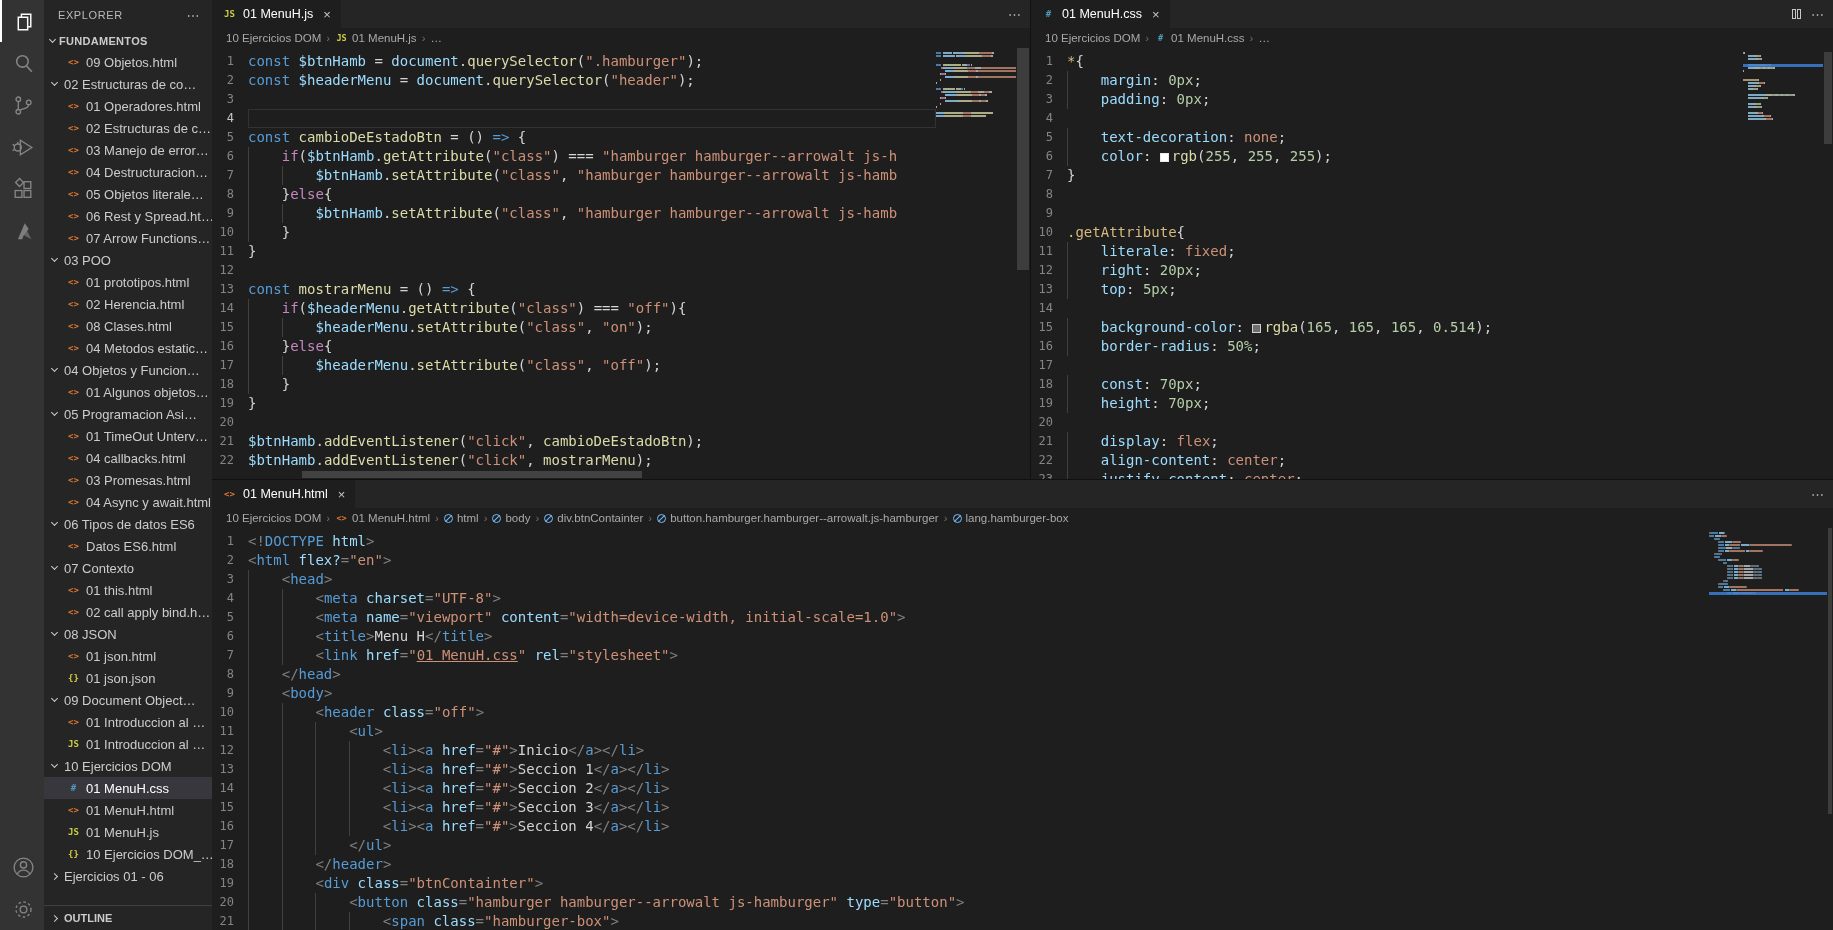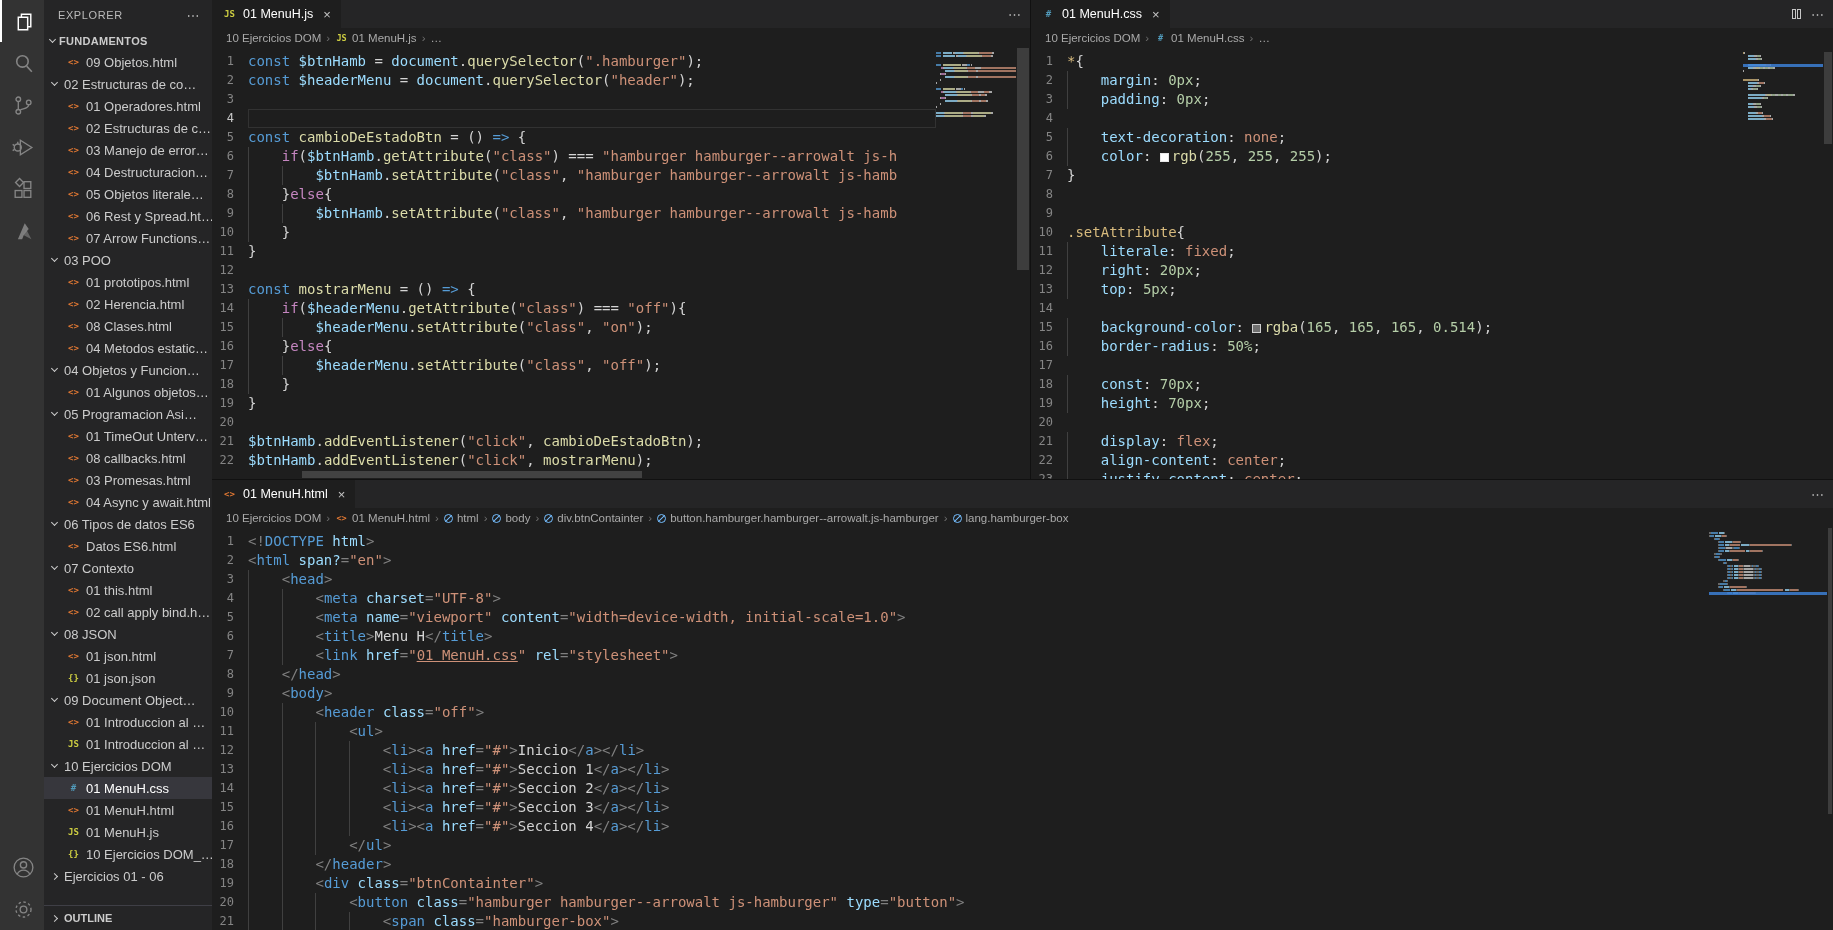--- a/index.html
+++ b/index.html
@@ -234,21 +234,21 @@
         <div class="tree-row folder">
           <span class="chev"></span>
           <span class="tree-label">05 Programacion Asi…</span>
         </div>
         <div class="tree-row file">
           <span class="file-ic" style="color: rgb(227, 121, 51);">&lt;&gt;</span>
           <span class="tree-label">01 TimeOut Unterv…</span>
         </div>
         <div class="tree-row file">
           <span class="file-ic" style="color: rgb(227, 121, 51);">&lt;&gt;</span>
-          <span class="tree-label">08 callbacks.html</span>
+          <span class="tree-label">04 callbacks.html</span>
         </div>
         <div class="tree-row file">
           <span class="file-ic" style="color: rgb(227, 121, 51);">&lt;&gt;</span>
           <span class="tree-label">03 Promesas.html</span>
         </div>
         <div class="tree-row file">
           <span class="file-ic" style="color: rgb(227, 121, 51);">&lt;&gt;</span>
           <span class="tree-label">04 Async y await.html</span>
         </div>
         <div class="tree-row folder">
@@ -668,21 +668,21 @@
           <div class="code-line">
             <span class="line-num">8</span>
             <span class="line-text"></span>
           </div>
           <div class="code-line">
             <span class="line-num">9</span>
             <span class="line-text"></span>
           </div>
           <div class="code-line">
             <span class="line-num">10</span>
-            <span class="line-text"><span style="color: rgb(215, 186, 125);">.setAttribute</span><span style="color: rgb(212, 212, 212);">{</span></span>
+            <span class="line-text"><span style="color: rgb(215, 186, 125);">.getAttribute</span><span style="color: rgb(212, 212, 212);">{</span></span>
           </div>
           <div class="code-line">
             <span class="line-num">11</span>
             <span class="line-text"><span class="indent-guide" style="left: 0px;"></span><span style="color: rgb(212, 212, 212);">    </span><span style="color: rgb(156, 220, 254);">literale</span><span style="color: rgb(212, 212, 212);">: </span><span style="color: rgb(206, 145, 120);">fixed</span><span style="color: rgb(212, 212, 212);">;</span></span>
           </div>
           <div class="code-line">
             <span class="line-num">12</span>
             <span class="line-text"><span class="indent-guide" style="left: 0px;"></span><span style="color: rgb(212, 212, 212);">    </span><span style="color: rgb(156, 220, 254);">right</span><span style="color: rgb(212, 212, 212);">: </span><span style="color: rgb(181, 206, 168);">20px</span><span style="color: rgb(212, 212, 212);">;</span></span>
           </div>
           <div class="code-line">
@@ -915,21 +915,21 @@
         </span>
       </div>
     <div class="editor-body">
       <div class="code" style="right: 124px;">
           <div class="code-line">
             <span class="line-num">1</span>
             <span class="line-text"><span style="color: rgb(128, 128, 128);">&lt;!</span><span style="color: rgb(86, 156, 214);">DOCTYPE</span><span style="color: rgb(156, 220, 254);"> html</span><span style="color: rgb(128, 128, 128);">&gt;</span></span>
           </div>
           <div class="code-line">
             <span class="line-num">2</span>
-            <span class="line-text"><span style="color: rgb(128, 128, 128);">&lt;</span><span style="color: rgb(86, 156, 214);">html</span><span style="color: rgb(156, 220, 254);"> span?</span><span style="color: rgb(128, 128, 128);">=</span><span style="color: rgb(206, 145, 120);">"en"</span><span style="color: rgb(128, 128, 128);">&gt;</span></span>
+            <span class="line-text"><span style="color: rgb(128, 128, 128);">&lt;</span><span style="color: rgb(86, 156, 214);">html</span><span style="color: rgb(156, 220, 254);"> flex?</span><span style="color: rgb(128, 128, 128);">=</span><span style="color: rgb(206, 145, 120);">"en"</span><span style="color: rgb(128, 128, 128);">&gt;</span></span>
           </div>
           <div class="code-line">
             <span class="line-num">3</span>
             <span class="line-text"><span class="indent-guide" style="left: 0px;"></span><span style="color: rgb(212, 212, 212);">    </span><span style="color: rgb(128, 128, 128);">&lt;</span><span style="color: rgb(86, 156, 214);">head</span><span style="color: rgb(128, 128, 128);">&gt;</span></span>
           </div>
           <div class="code-line">
             <span class="line-num">4</span>
             <span class="line-text"><span class="indent-guide" style="left: 0px;"></span><span class="indent-guide" style="left: 33.72px;"></span><span style="color: rgb(212, 212, 212);">        </span><span style="color: rgb(128, 128, 128);">&lt;</span><span style="color: rgb(86, 156, 214);">meta</span><span style="color: rgb(156, 220, 254);"> charset</span><span style="color: rgb(128, 128, 128);">=</span><span style="color: rgb(206, 145, 120);">"UTF-8"</span><span style="color: rgb(128, 128, 128);">&gt;</span></span>
           </div>
           <div class="code-line">

